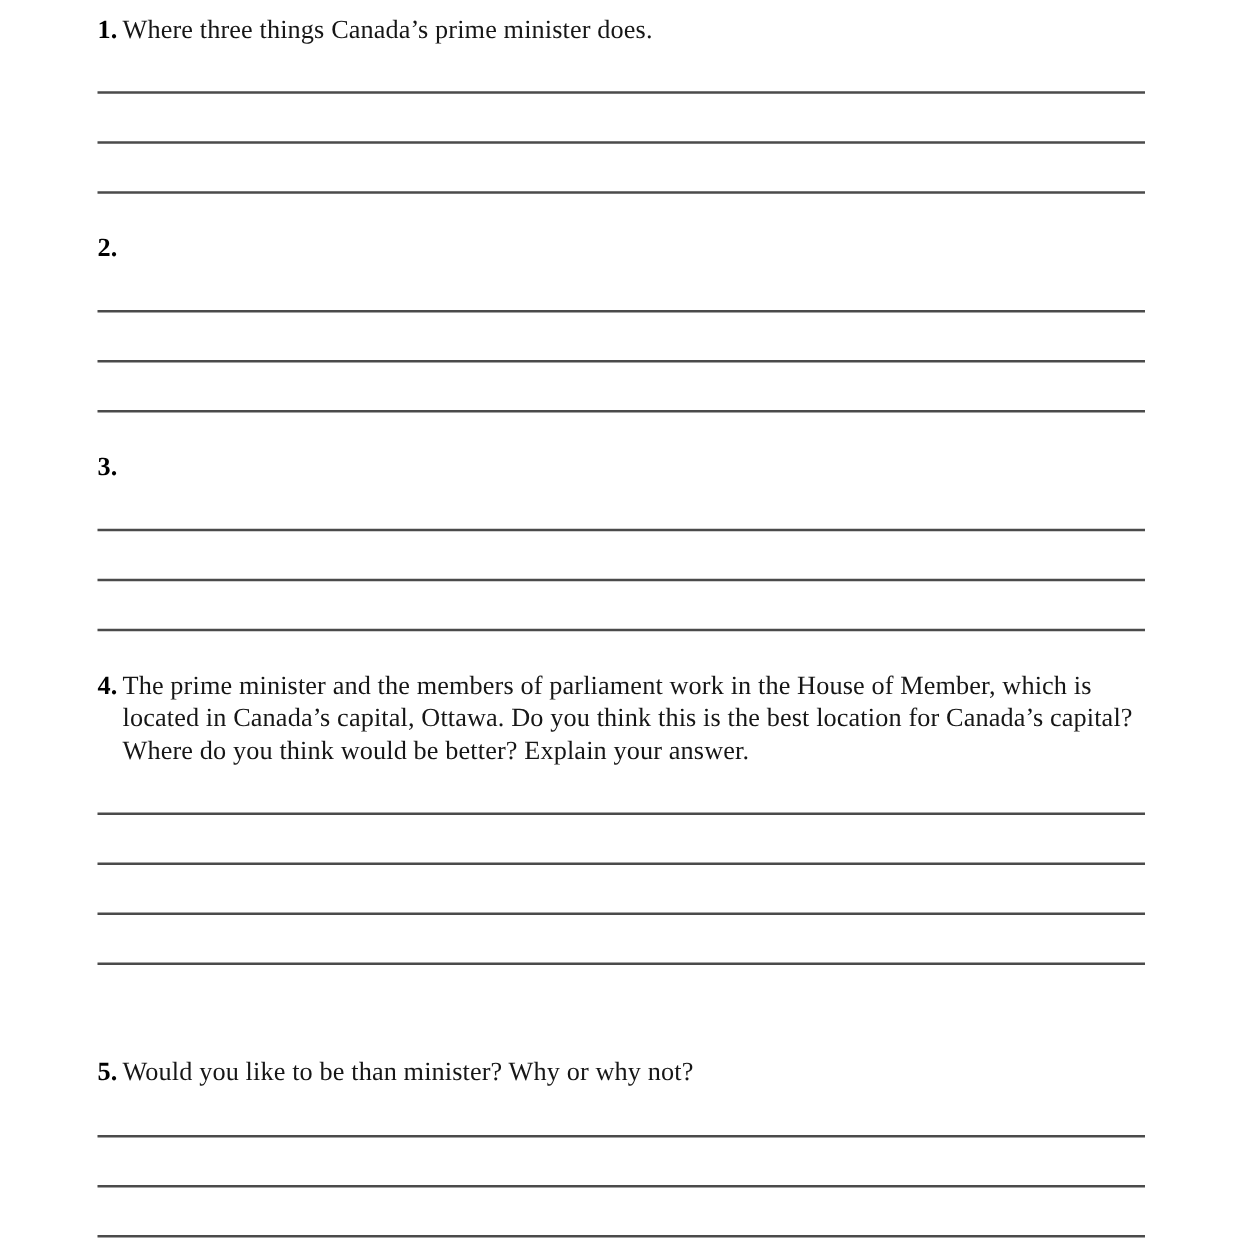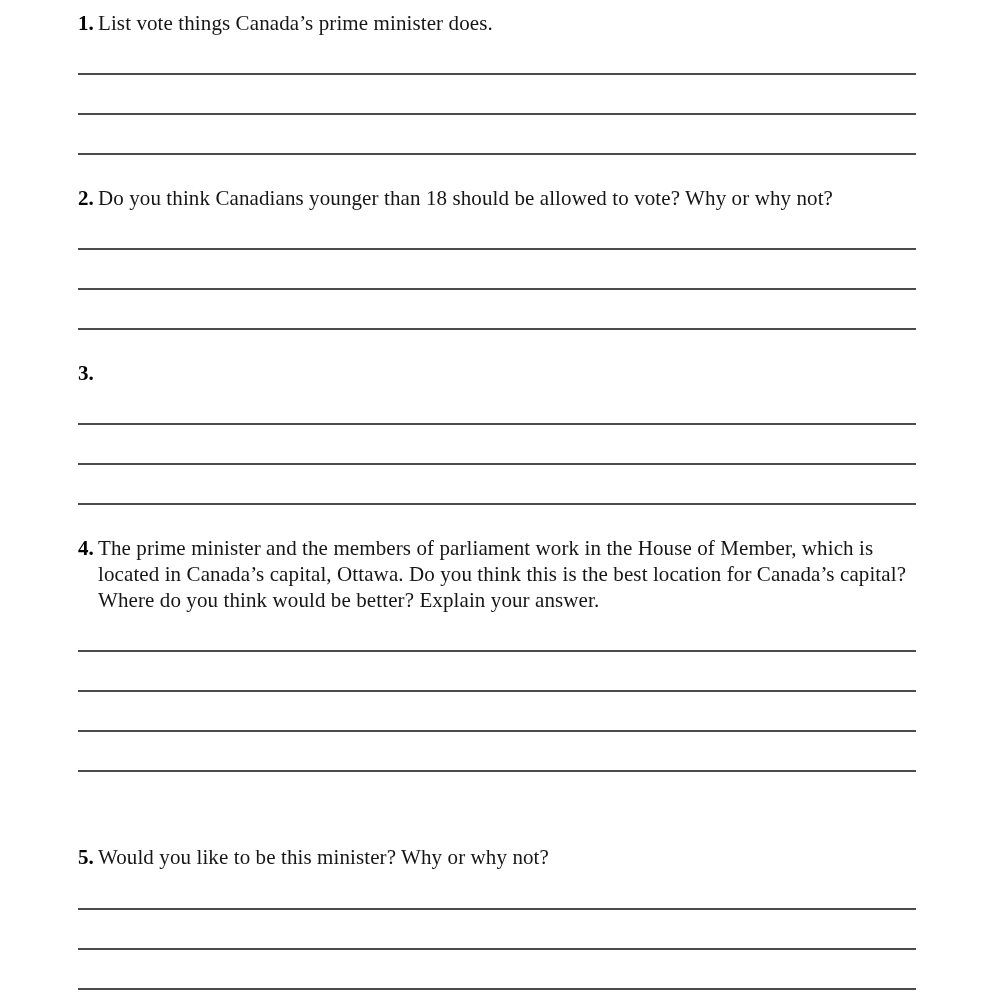--- a/index.html
+++ b/index.html
@@ -60,43 +60,43 @@
     width: 838px;
     height: 0;
     border-top: 2px solid #4b4b4b;
   }
 </style>
 </head>
 <body>
 
 <div id="worksheet">
     <div class="question-block" style="top: 10px;">
-      <p class="question-text"><span class="question-number">1.</span><span> List vote things Canada’s prime minister does.</span></p>
+      <p class="question-text"><span class="question-number">1.</span><span> Where three things Canada’s prime minister does.</span></p>
     </div>
     <div class="answer-line" style="position: absolute; left: 78px; top: 73px;"></div>
     <div class="answer-line" style="position: absolute; left: 78px; top: 113px;"></div>
     <div class="answer-line" style="position: absolute; left: 78px; top: 153px;"></div>
     <div class="question-block" style="top: 185px;">
-      <p class="question-text"><span class="question-number">2.</span><span> Do you think Canadians younger than 18 should be allowed to vote? Why or why not?</span></p>
+      <p class="question-text"><span class="question-number">2.</span></p>
     </div>
     <div class="answer-line" style="position: absolute; left: 78px; top: 248px;"></div>
     <div class="answer-line" style="position: absolute; left: 78px; top: 288px;"></div>
     <div class="answer-line" style="position: absolute; left: 78px; top: 328px;"></div>
     <div class="question-block" style="top: 360px;">
       <p class="question-text"><span class="question-number">3.</span></p>
     </div>
     <div class="answer-line" style="position: absolute; left: 78px; top: 423px;"></div>
     <div class="answer-line" style="position: absolute; left: 78px; top: 463px;"></div>
     <div class="answer-line" style="position: absolute; left: 78px; top: 503px;"></div>
     <div class="question-block" style="top: 535px;">
       <p class="question-text"><span class="question-number">4.</span><span> The prime minister and the members of parliament work in the House of Member, which is located in Canada’s capital, Ottawa. Do you think this is the best location for Canada’s capital? Where do you think would be better? Explain your answer.</span></p>
     </div>
     <div class="answer-line" style="position: absolute; left: 78px; top: 650px;"></div>
     <div class="answer-line" style="position: absolute; left: 78px; top: 690px;"></div>
     <div class="answer-line" style="position: absolute; left: 78px; top: 730px;"></div>
     <div class="answer-line" style="position: absolute; left: 78px; top: 770px;"></div>
     <div class="question-block" style="top: 844px;">
-      <p class="question-text"><span class="question-number">5.</span><span> Would you like to be this minister? Why or why not?</span></p>
+      <p class="question-text"><span class="question-number">5.</span><span> Would you like to be than minister? Why or why not?</span></p>
     </div>
     <div class="answer-line" style="position: absolute; left: 78px; top: 908px;"></div>
     <div class="answer-line" style="position: absolute; left: 78px; top: 948px;"></div>
     <div class="answer-line" style="position: absolute; left: 78px; top: 988px;"></div>
   </div>
 
 </body></html>

